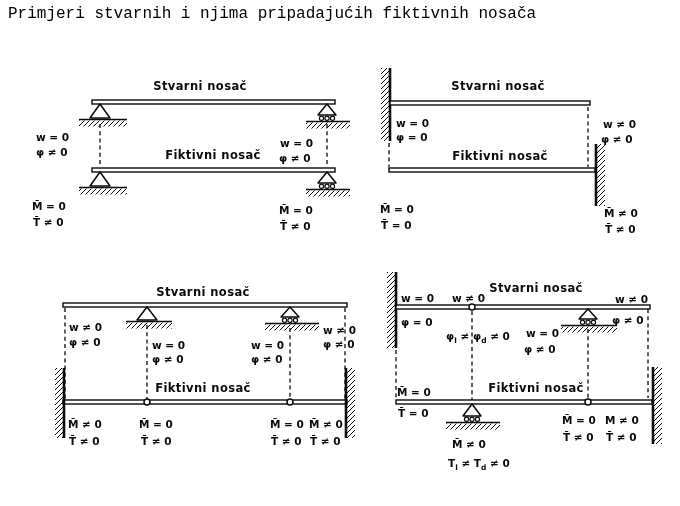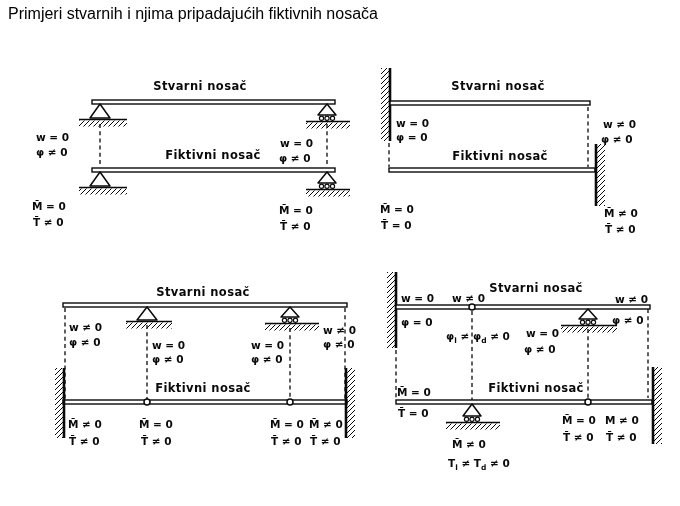--- a/index.html
+++ b/index.html
@@ -1,17 +1,17 @@
 <!DOCTYPE html>
 <html><head>
 <meta charset="utf-8">
 <style>
   html,body{margin:0;padding:0;background:#fff;}
   .page{position:relative;width:680px;height:506px;background:#ffffff;overflow:hidden;}
-  .doc-title{position:absolute;left:8px;top:5px;font-family:Liberation Sans, sans-serif;font-size:16px;color:#000;white-space:nowrap;}
+  .doc-title{position:absolute;left:8px;top:5px;font-family:Liberation Mono, monospace;font-size:16px;color:#000;white-space:nowrap;}
   svg{position:absolute;left:0;top:0;}
   svg text{font-family:"DejaVu Sans",sans-serif;font-weight:700;font-size:10.5px;fill:#0a0a0a;}
   .dtitle{font-size:11.5px;letter-spacing:.4px;}
   .sub{font-size:7.5px;}
   .beam{fill:#fff;stroke:#0a0a0a;stroke-width:1.4;}
   .dash{stroke:#0a0a0a;stroke-width:1.3;stroke-dasharray:4 3.2;fill:none;}
   .sup{fill:#fff;stroke:#0a0a0a;stroke-width:1.5;stroke-linejoin:round;}
   .roll{fill:#fff;stroke:#0a0a0a;stroke-width:1.2;}
   .gnd{stroke:#0a0a0a;stroke-width:1.6;}
   .hatch{fill:url(#hatch);}

